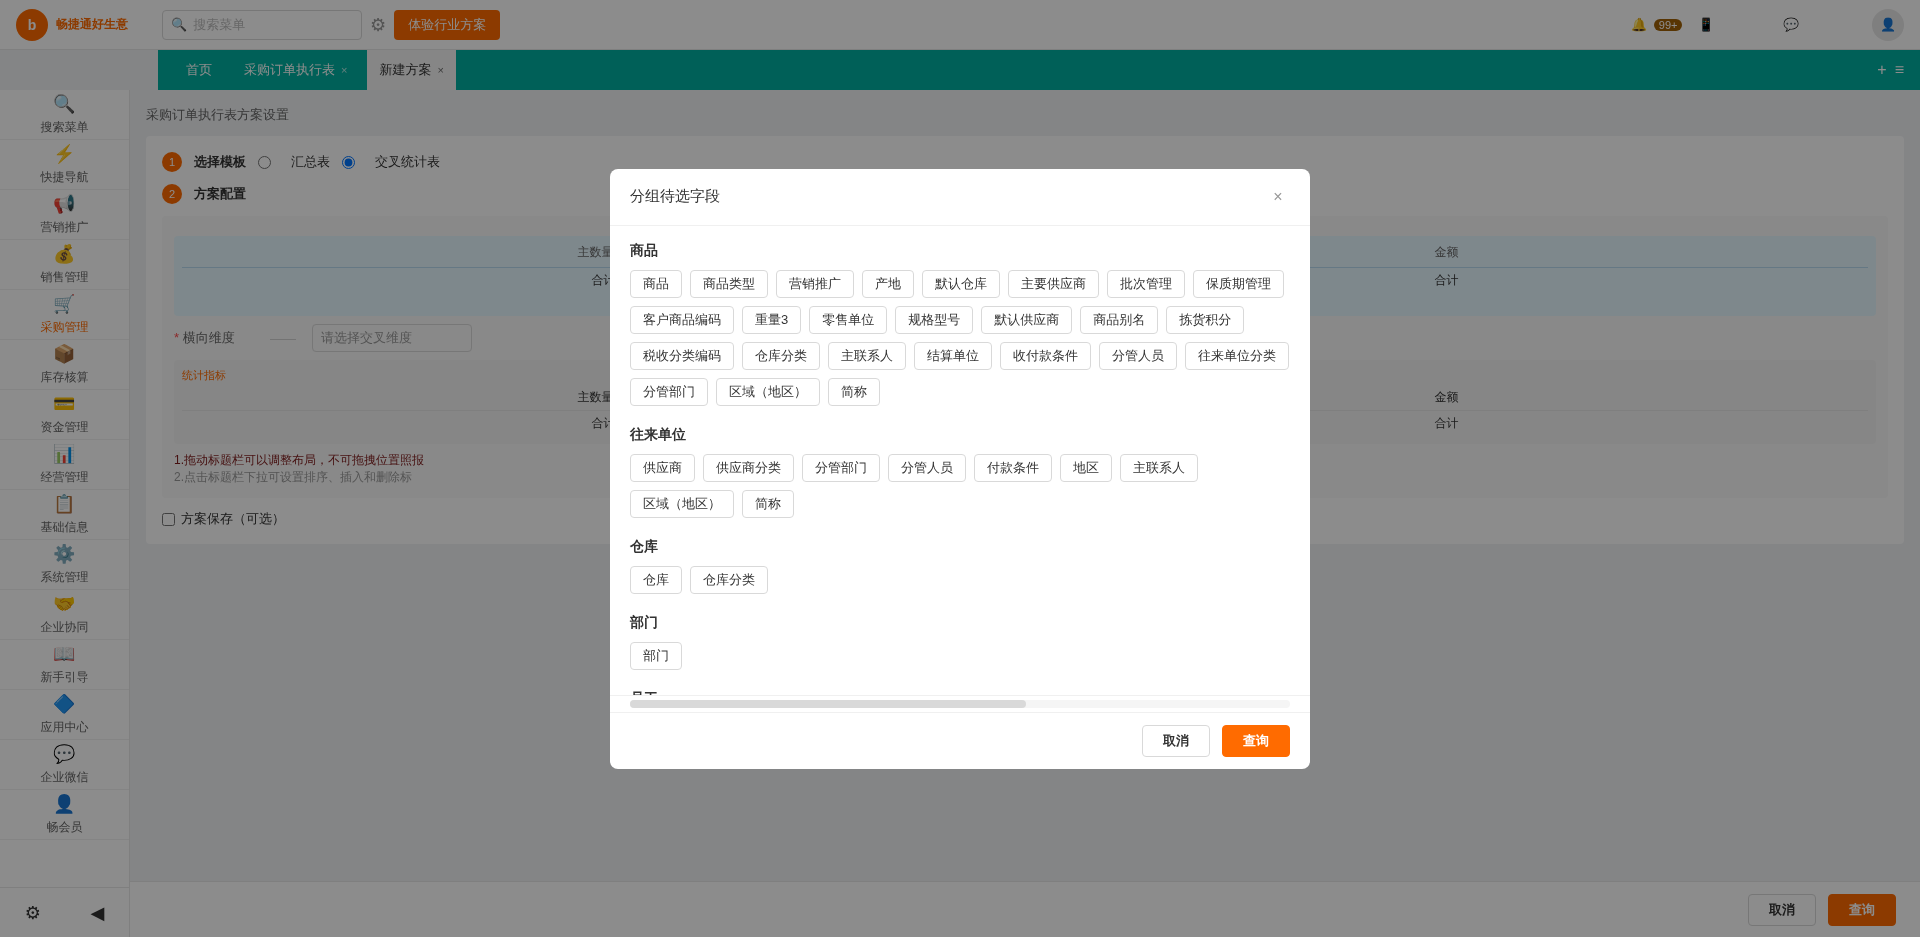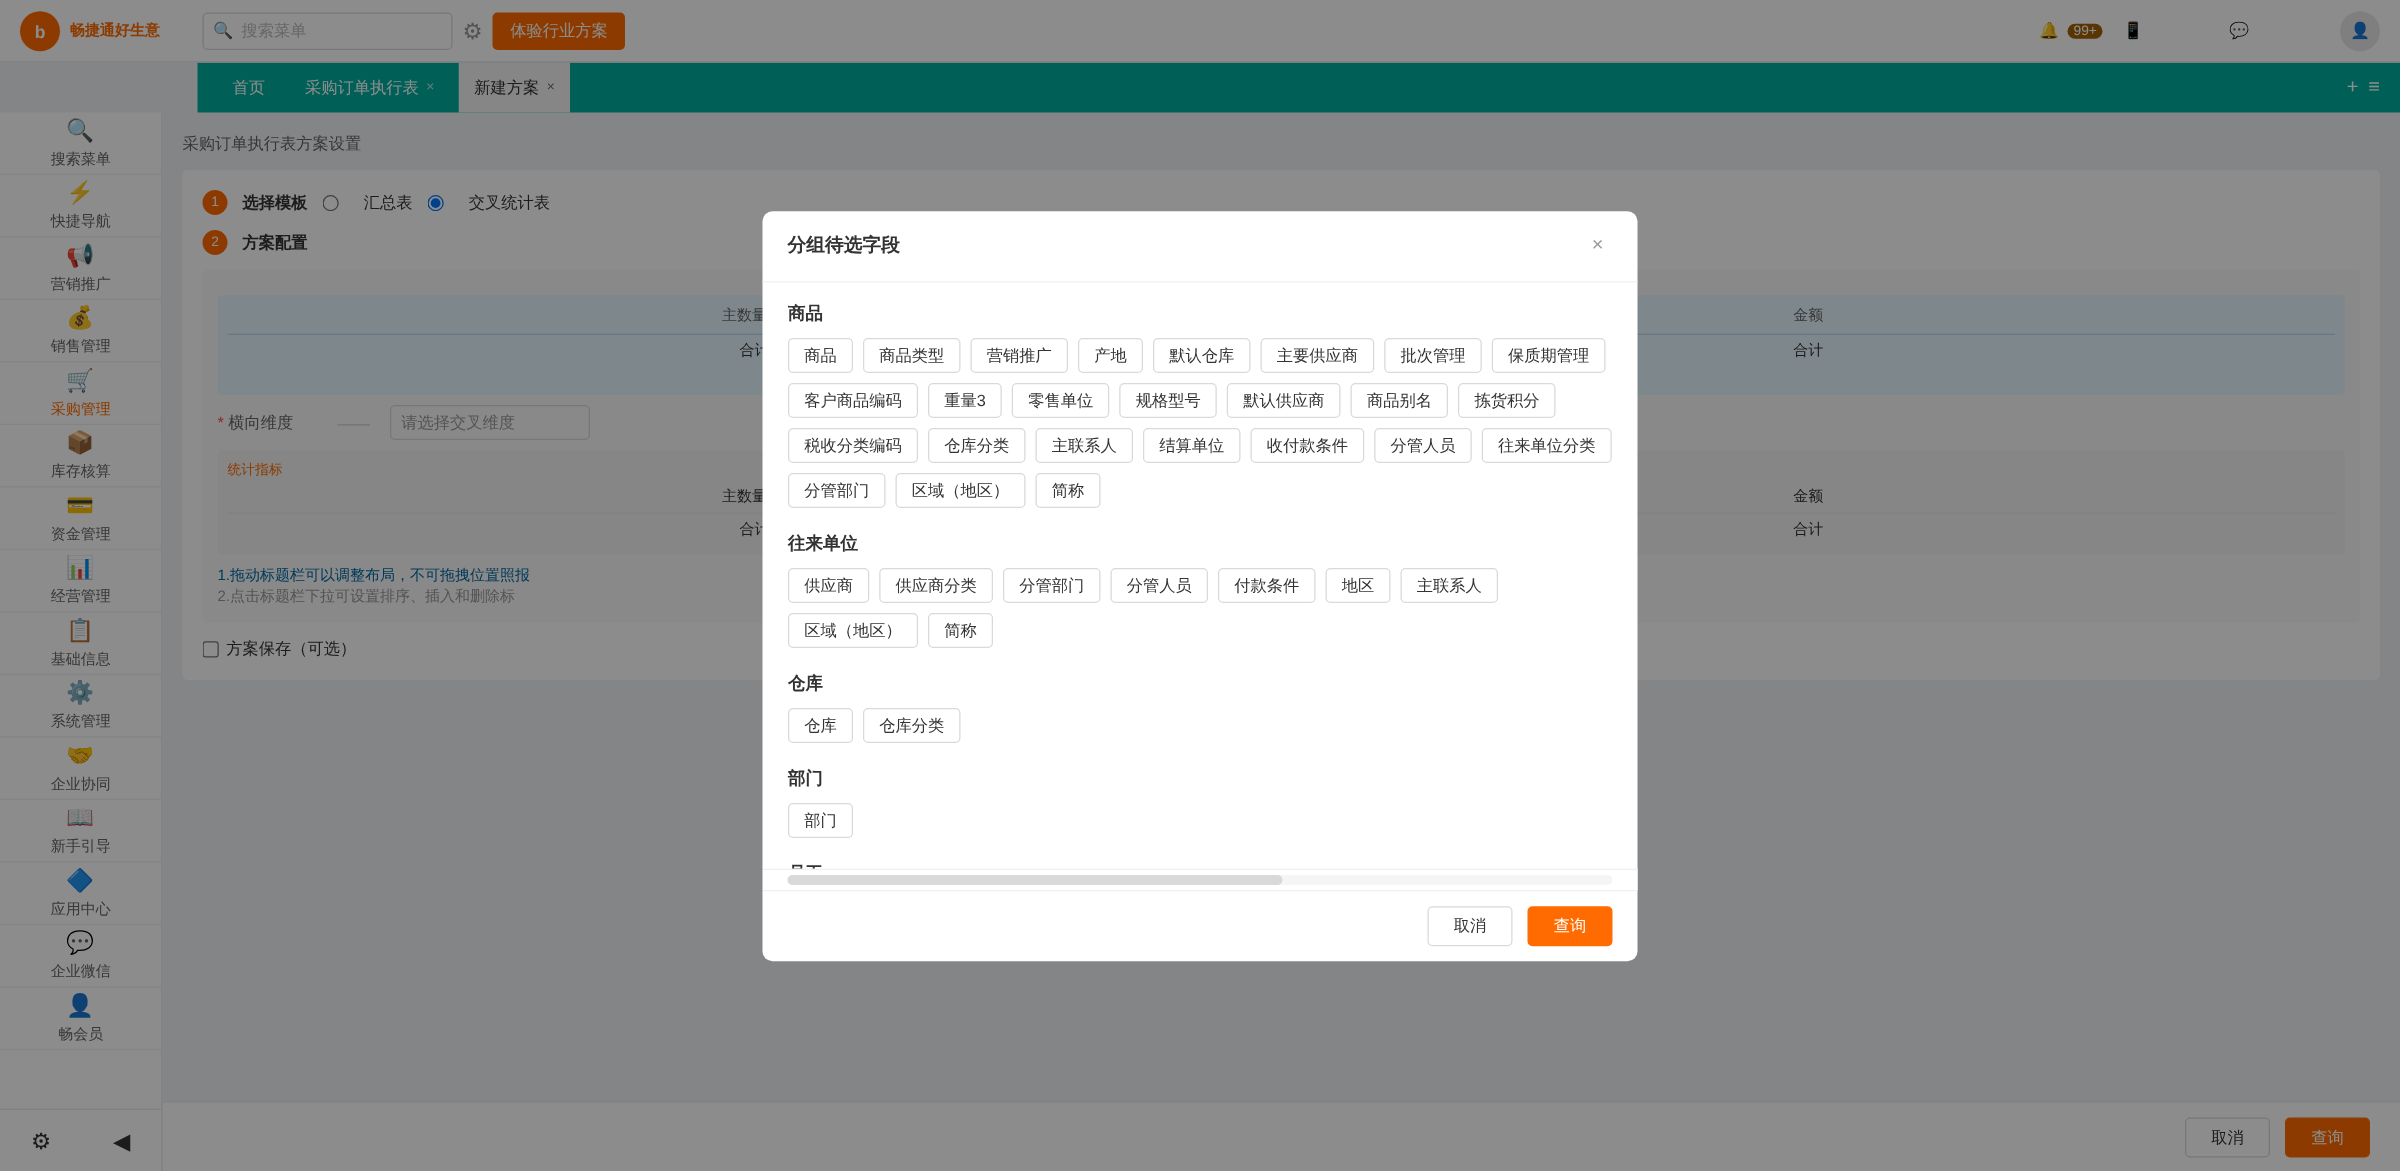--- a/index.html
+++ b/index.html
@@ -187,21 +187,21 @@
       flex-direction: column;
       position: relative;
     }
     .modal-header {
       padding: 16px 20px;
       border-bottom: 1px solid #f0f0f0;
       display: flex;
       align-items: center;
       justify-content: space-between;
     }
-    .modal-title { font-size: 15px; font-weight: bold; color: #333; }
+    .modal-title { font-size: 15px; font-weight: normal; color: #333; }
     .modal-close {
       cursor: pointer;
       font-size: 16px;
       color: #999;
       width: 24px;
       height: 24px;
       display: flex;
       align-items: center;
       justify-content: center;
     }
@@ -244,20 +244,21 @@
 
     
     .btn {
       padding: 6px 20px;
       border-radius: 4px;
       font-size: 13px;
       cursor: pointer;
       border: 1px solid #d9d9d9;
       background: #fff;
       color: #333;
+      font-weight: bold;
     }
     .btn-primary {
       background: #ff6b00;
       border-color: #ff6b00;
       color: #fff;
     }
     .btn-orange {
       background: #ff6b00;
       border-color: #ff6b00;
       color: #fff;
@@ -487,21 +488,21 @@
           </div>
           <div style="flex:1; text-align:center; font-size:12px;">
             <span>金额</span>
           </div>
         </div>
         <div style="display:flex;">
           <div style="flex:1; text-align:center; font-size:12px; padding:4px 0;">合计</div>
           <div style="flex:1; text-align:center; font-size:12px; padding:4px 0;">合计</div>
         </div>
       </div>
-      <div style="margin-top:8px; font-size:12px; color:#0369a1;">
+      <div style="margin-top:8px; font-size:12px; color:#7f1d1d;">
         <span>1.拖动标题栏可以调整布局，不可拖拽位置照报</span>
       </div>
       <div style="font-size:12px; color:#999;">
         <span>2.点击标题栏下拉可设置排序、插入和删除标</span>
       </div>
     </div>
 
     <div style="margin-top:12px; display:flex; align-items:center; gap:6px;">
       <input type="checkbox" style="">
       <span>方案保存（可选）</span>

